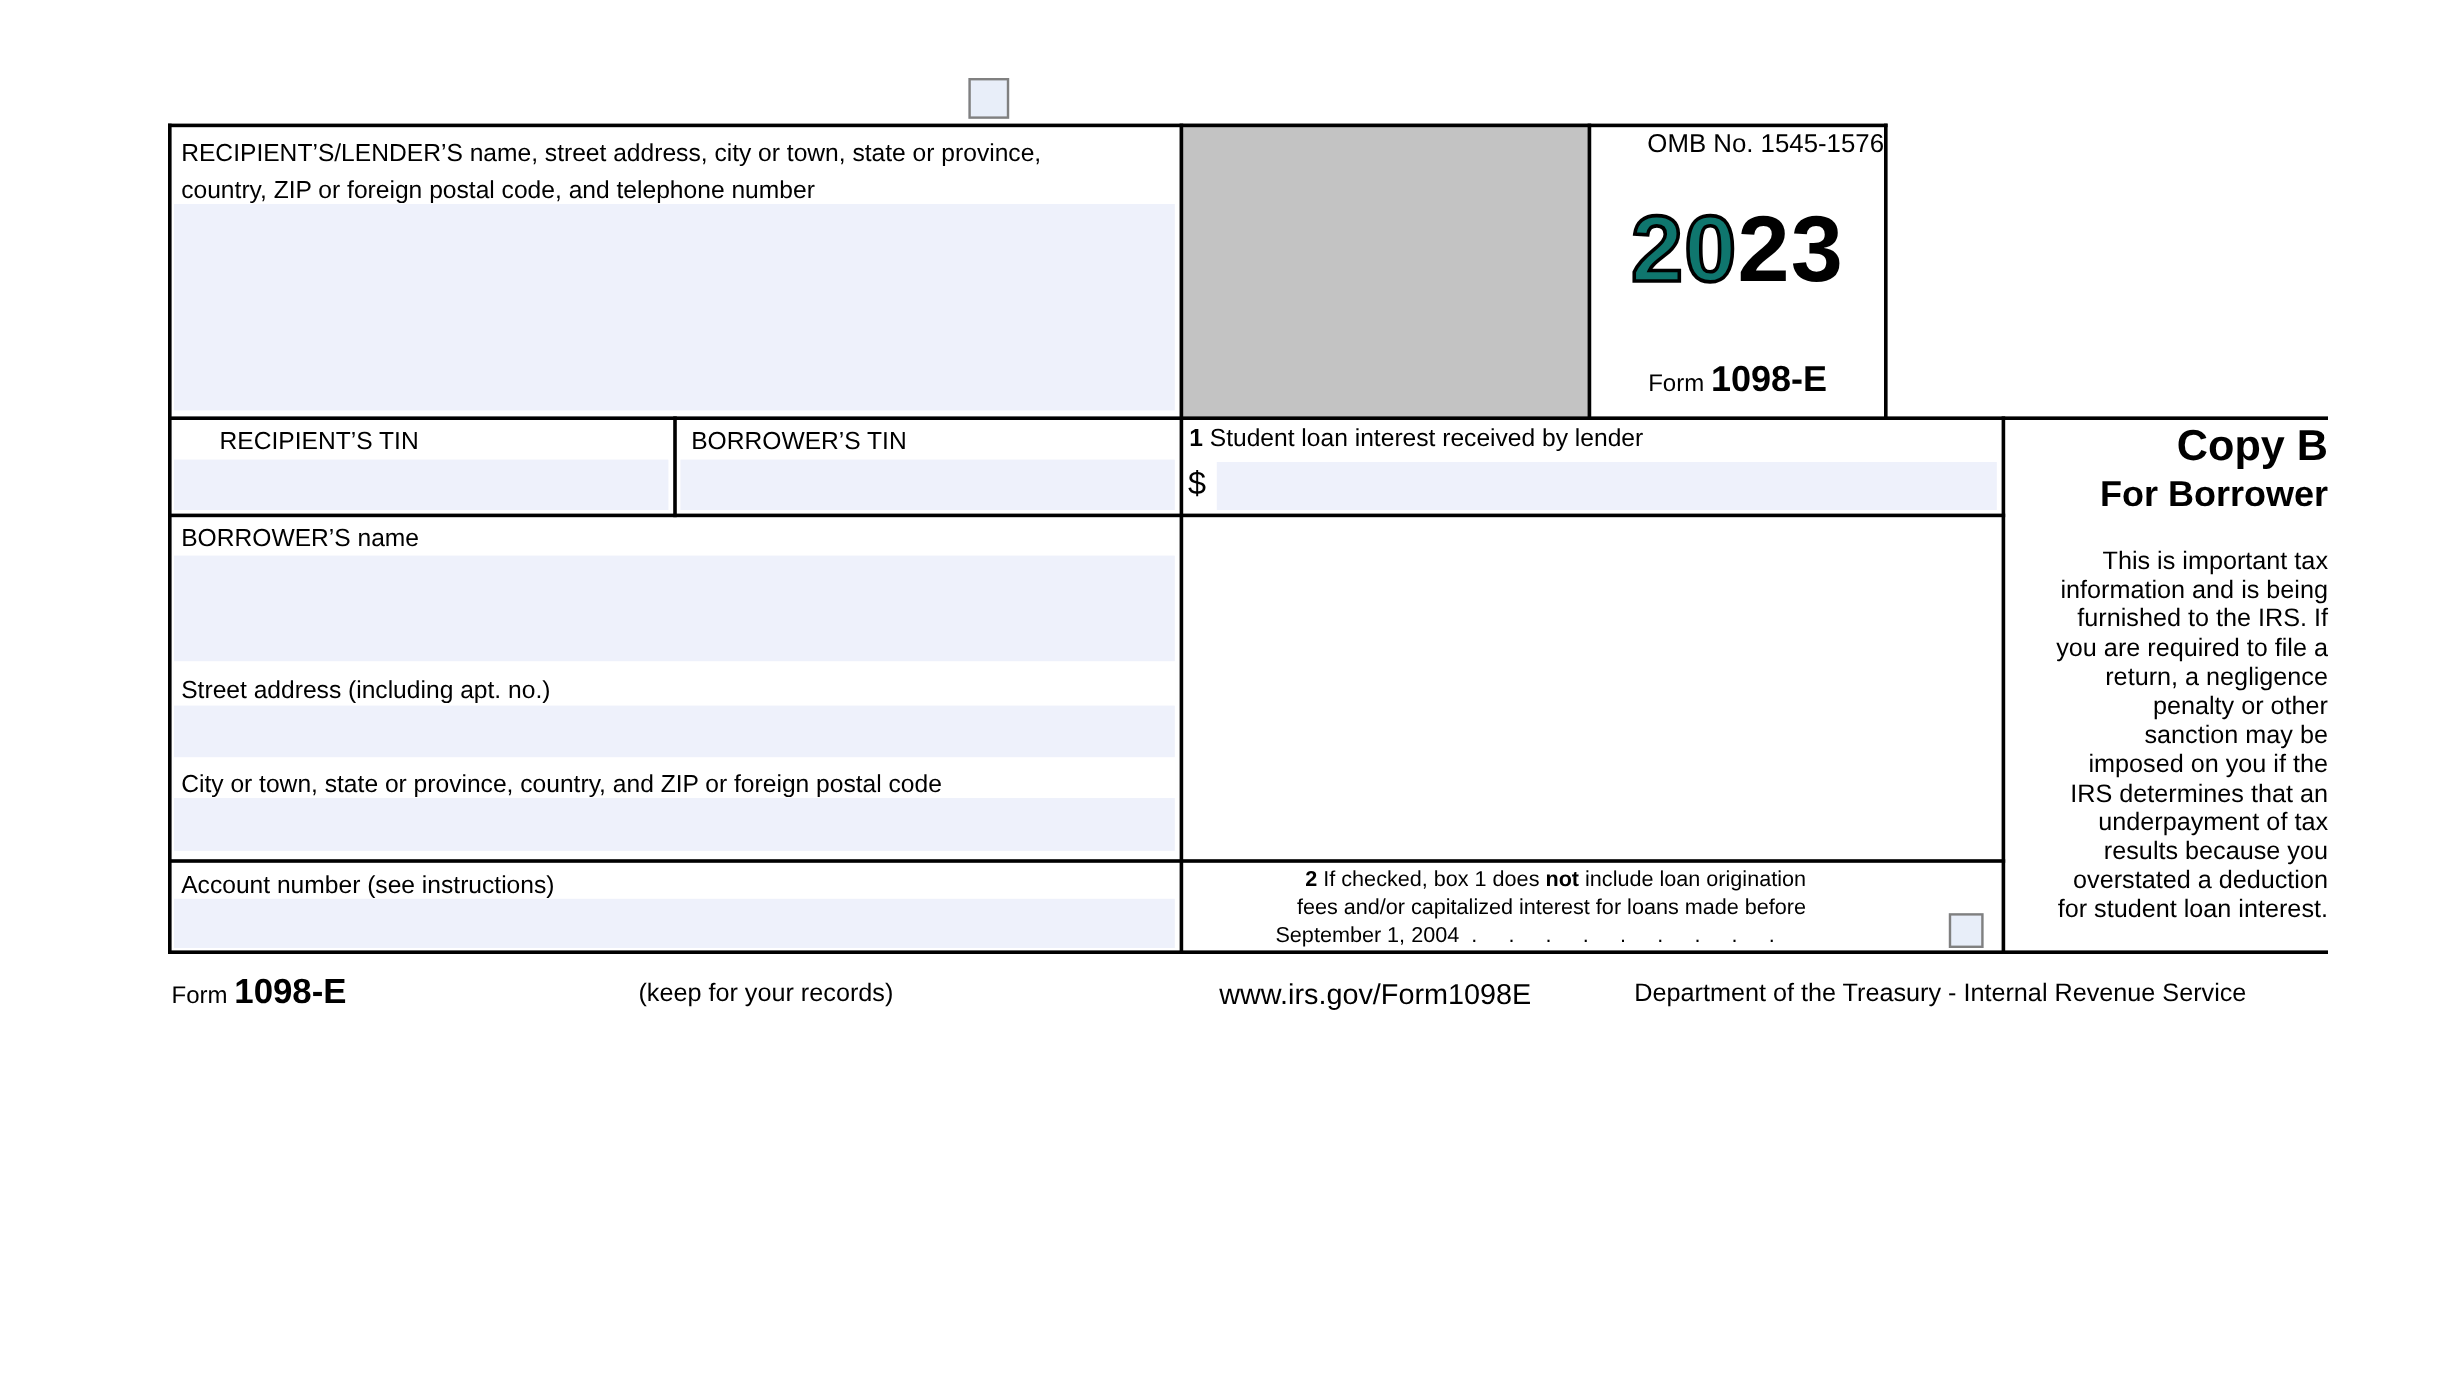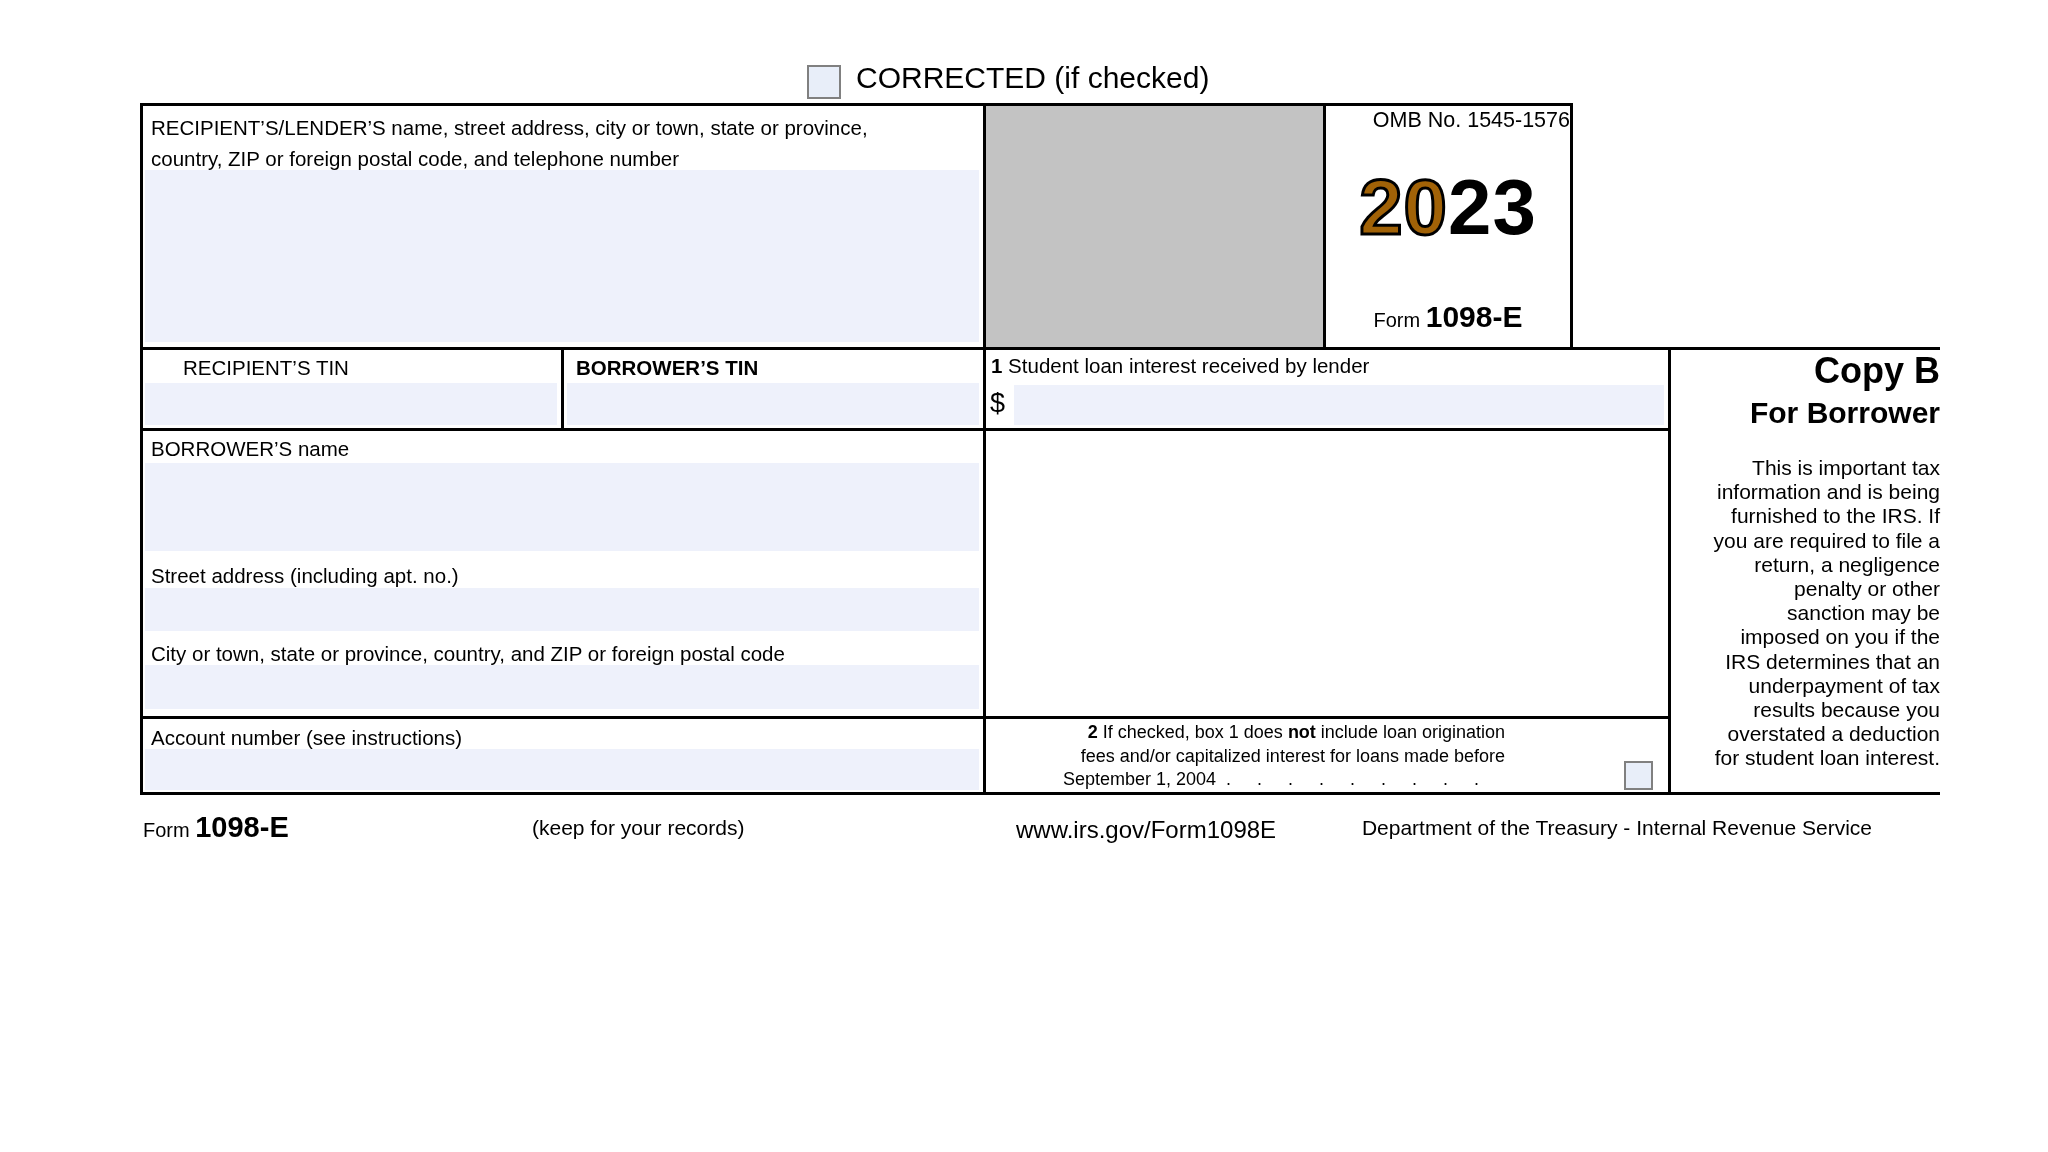--- a/index.html
+++ b/index.html
@@ -9,21 +9,21 @@
   .field{position:absolute;background:#eef1fb;}
   .gray{position:absolute;background:#c3c3c3;}
   .lbl{position:absolute;font-size:20.5px;line-height:26px;}
   .checkbox{position:absolute;background:#e8eef9;border:2px solid #808080;box-sizing:border-box;}
   .b{font-weight:bold;}
   .corrected{position:absolute;left:856px;top:61px;font-size:30px;}
   .recipient-lbl{left:151px;top:112px;width:742px;line-height:31px;}
   .omb{position:absolute;left:1326px;top:108px;width:244px;text-align:right;font-size:21.5px;}
   .year{position:absolute;left:1326px;top:162px;width:244px;text-align:center;
         font-size:78px;font-weight:bold;letter-spacing:1px;}
-  .year-outline{color:#a16207;-webkit-text-stroke:3px #000;text-shadow:0 0 1px #000;}
+  .year-outline{color:#0f766e;-webkit-text-stroke:3px #000;text-shadow:0 0 1px #000;}
   .formnum{position:absolute;left:1326px;top:300px;width:244px;text-align:center;font-size:20px;}
   .formnum .num{font-size:30px;font-weight:bold;}
   .title{position:absolute;left:1600px;top:140px;width:340px;text-align:right;
          font-size:38px;font-weight:bold;line-height:49px;white-space:pre-line;}
   .copyb{position:absolute;left:1670px;top:350px;width:270px;text-align:right;
          font-size:36px;font-weight:bold;}
   .forborrower{position:absolute;left:1670px;top:396px;width:270px;text-align:right;
          font-size:30px;font-weight:bold;}
   .notice{position:absolute;left:1668px;top:456px;width:272px;text-align:right;
           font-size:21px;line-height:24.2px;white-space:pre-line;}
@@ -37,21 +37,20 @@
   .footer-keep{position:absolute;left:532px;top:816px;font-size:21px;}
   .footer-url{position:absolute;left:1016px;top:816px;font-size:24px;}
   .footer-dept{position:absolute;left:1262px;top:816px;width:610px;text-align:right;font-size:21px;}
 </style>
 </head>
 <body>
 
 <div id="page">
 
   <div class="checkbox" style="left:807px;top:65px;width:34px;height:34px;"></div>
-  <div class="corrected">CORRECTED (if checked)</div>
 
   <div class="gray" style="left:983px;top:103px;width:343px;height:246px;"></div>
 
   <div class="field" style="left:145px;top:170px;width:834px;height:172px;"></div>
   <div class="field" style="left:145px;top:383px;width:412px;height:42px;"></div>
   <div class="field" style="left:567px;top:383px;width:412px;height:42px;"></div>
   <div class="field" style="left:1014px;top:385px;width:650px;height:40px;"></div>
   <div class="field" style="left:145px;top:463px;width:834px;height:88px;"></div>
   <div class="field" style="left:145px;top:588px;width:834px;height:43px;"></div>
   <div class="field" style="left:145px;top:665px;width:834px;height:44px;"></div>
@@ -68,21 +67,21 @@
   <div class="line" style="left:1323px;top:103px;width:3px;height:247px;"></div>
   <div class="line" style="left:1570px;top:103px;width:3px;height:247px;"></div>
   <div class="line" style="left:1668px;top:347px;width:3px;height:448px;"></div>
 
   <div class="lbl recipient-lbl">RECIPIENT’S/LENDER’S name, street address, city or town, state or province, country, ZIP or foreign postal code, and telephone number</div>
   <div class="omb">OMB No. 1545-1576</div>
   <div class="year"><span class="year-outline">20</span><span>23</span></div>
   <div class="formnum"><span>Form</span> <span class="num">1098-E</span></div>
 
   <div class="lbl" style="left:151px;top:355px;margin-left:32px;">RECIPIENT’S TIN</div>
-  <div class="lbl" style="left:576px;top:355px;font-weight:bold;">BORROWER’S TIN</div>
+  <div class="lbl" style="left:576px;top:355px;">BORROWER’S TIN</div>
   <div class="box1lbl"><span class="b">1</span> <span>Student loan interest received by lender</span></div>
   <div class="dollar">$</div>
 
   <div class="copyb">Copy B</div>
   <div class="forborrower">For Borrower</div>
   <div class="notice">This is important tax
 information and is being
 furnished to the IRS. If
 you are required to file a
 return, a negligence

